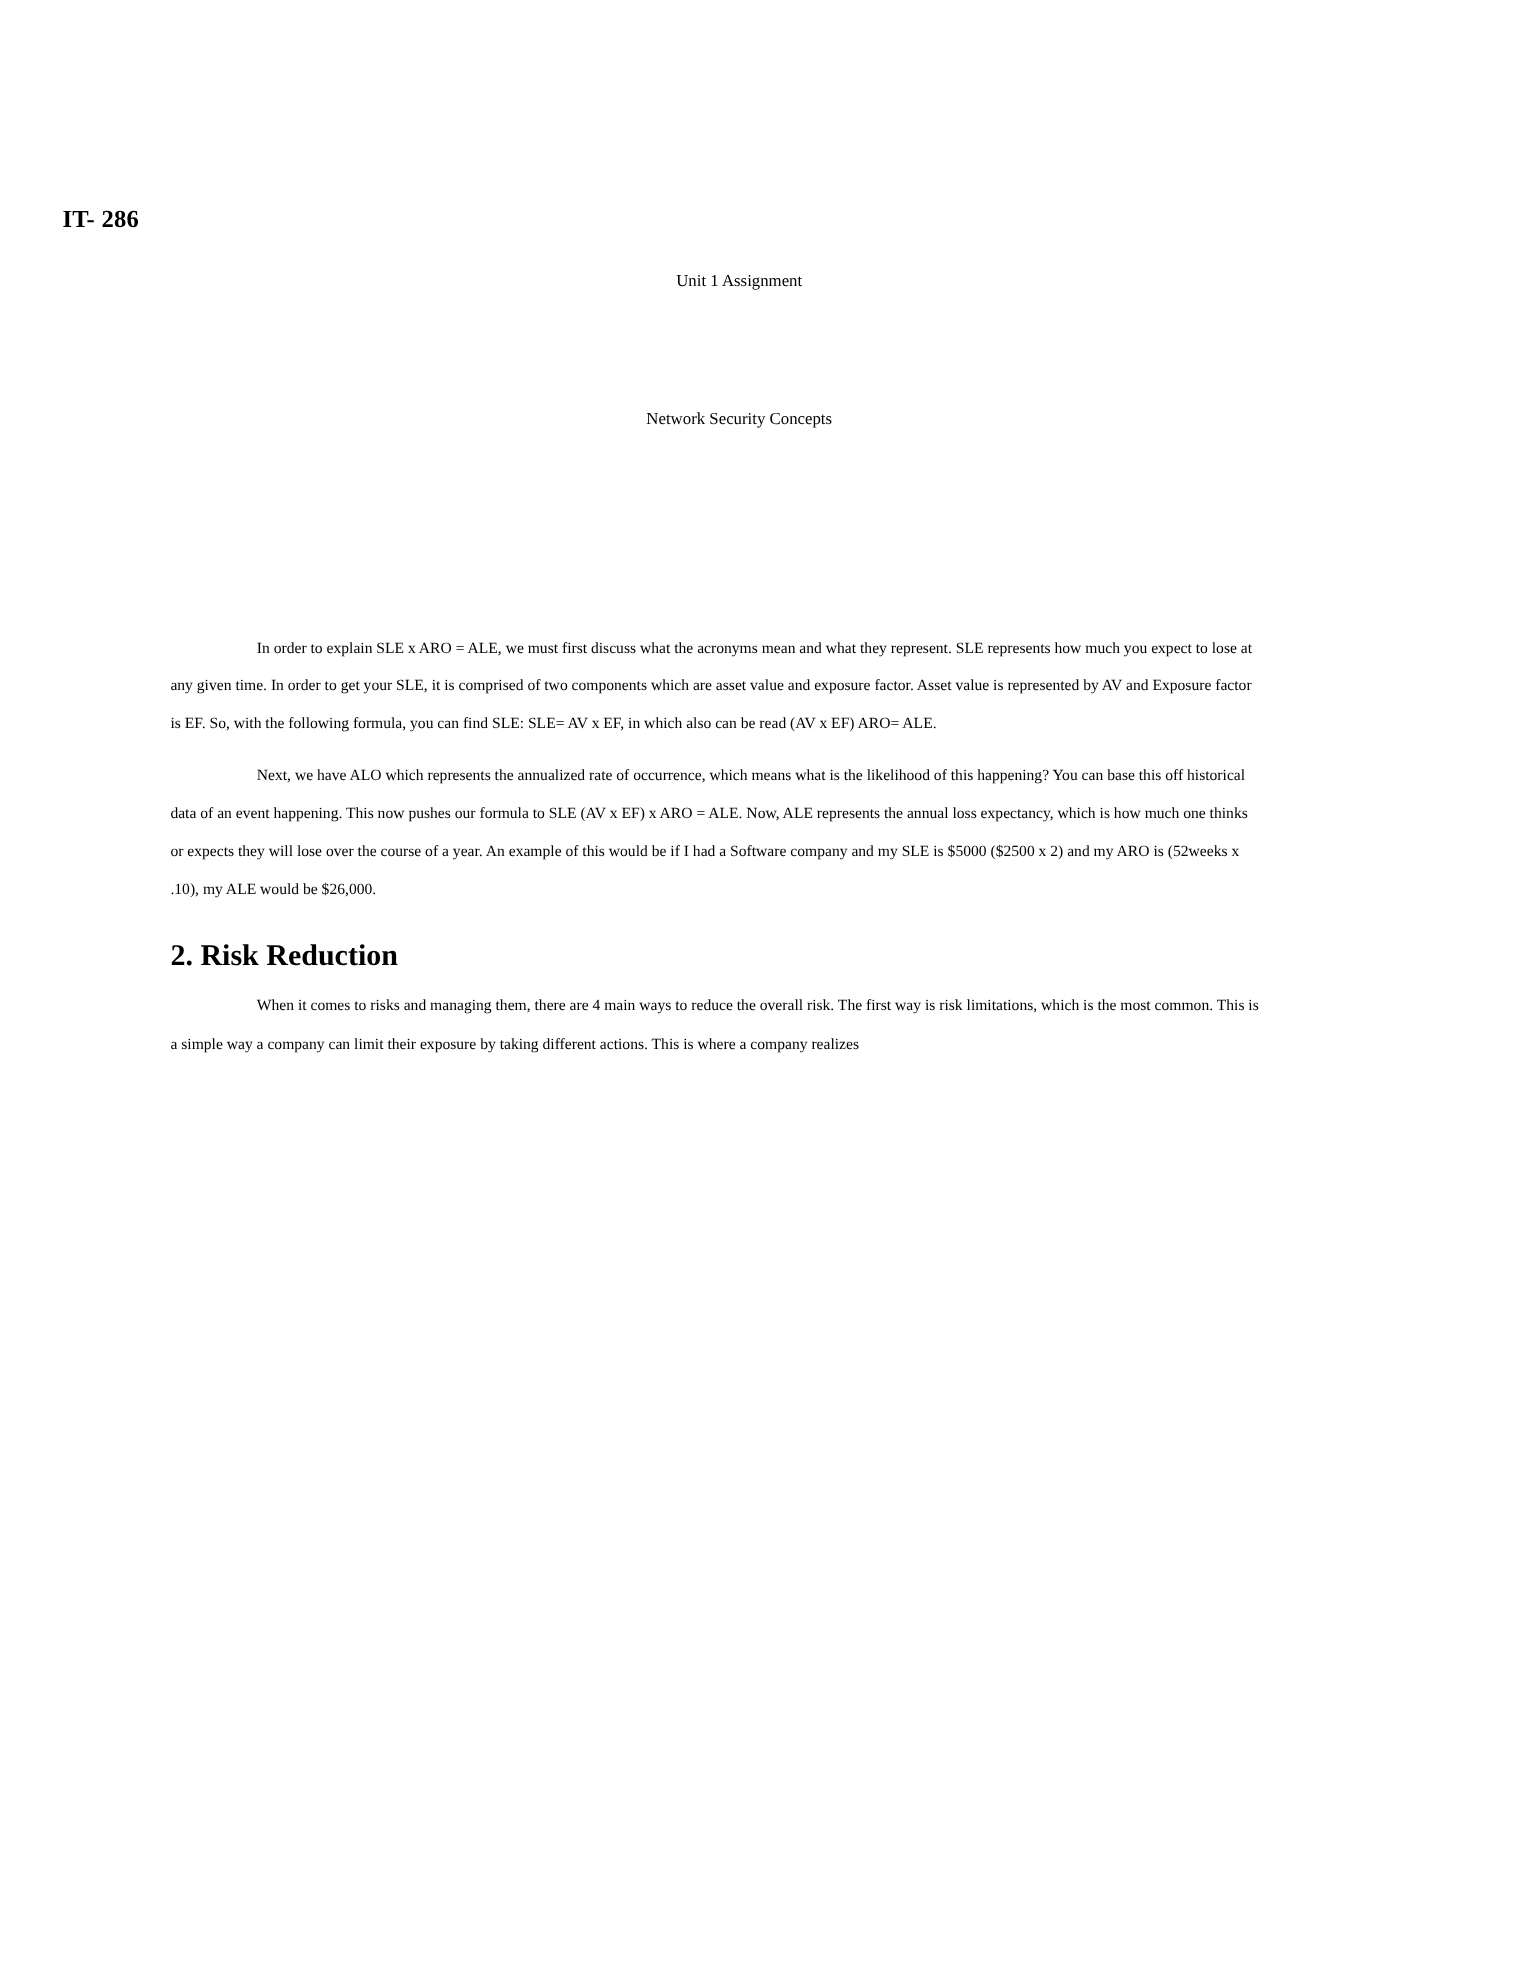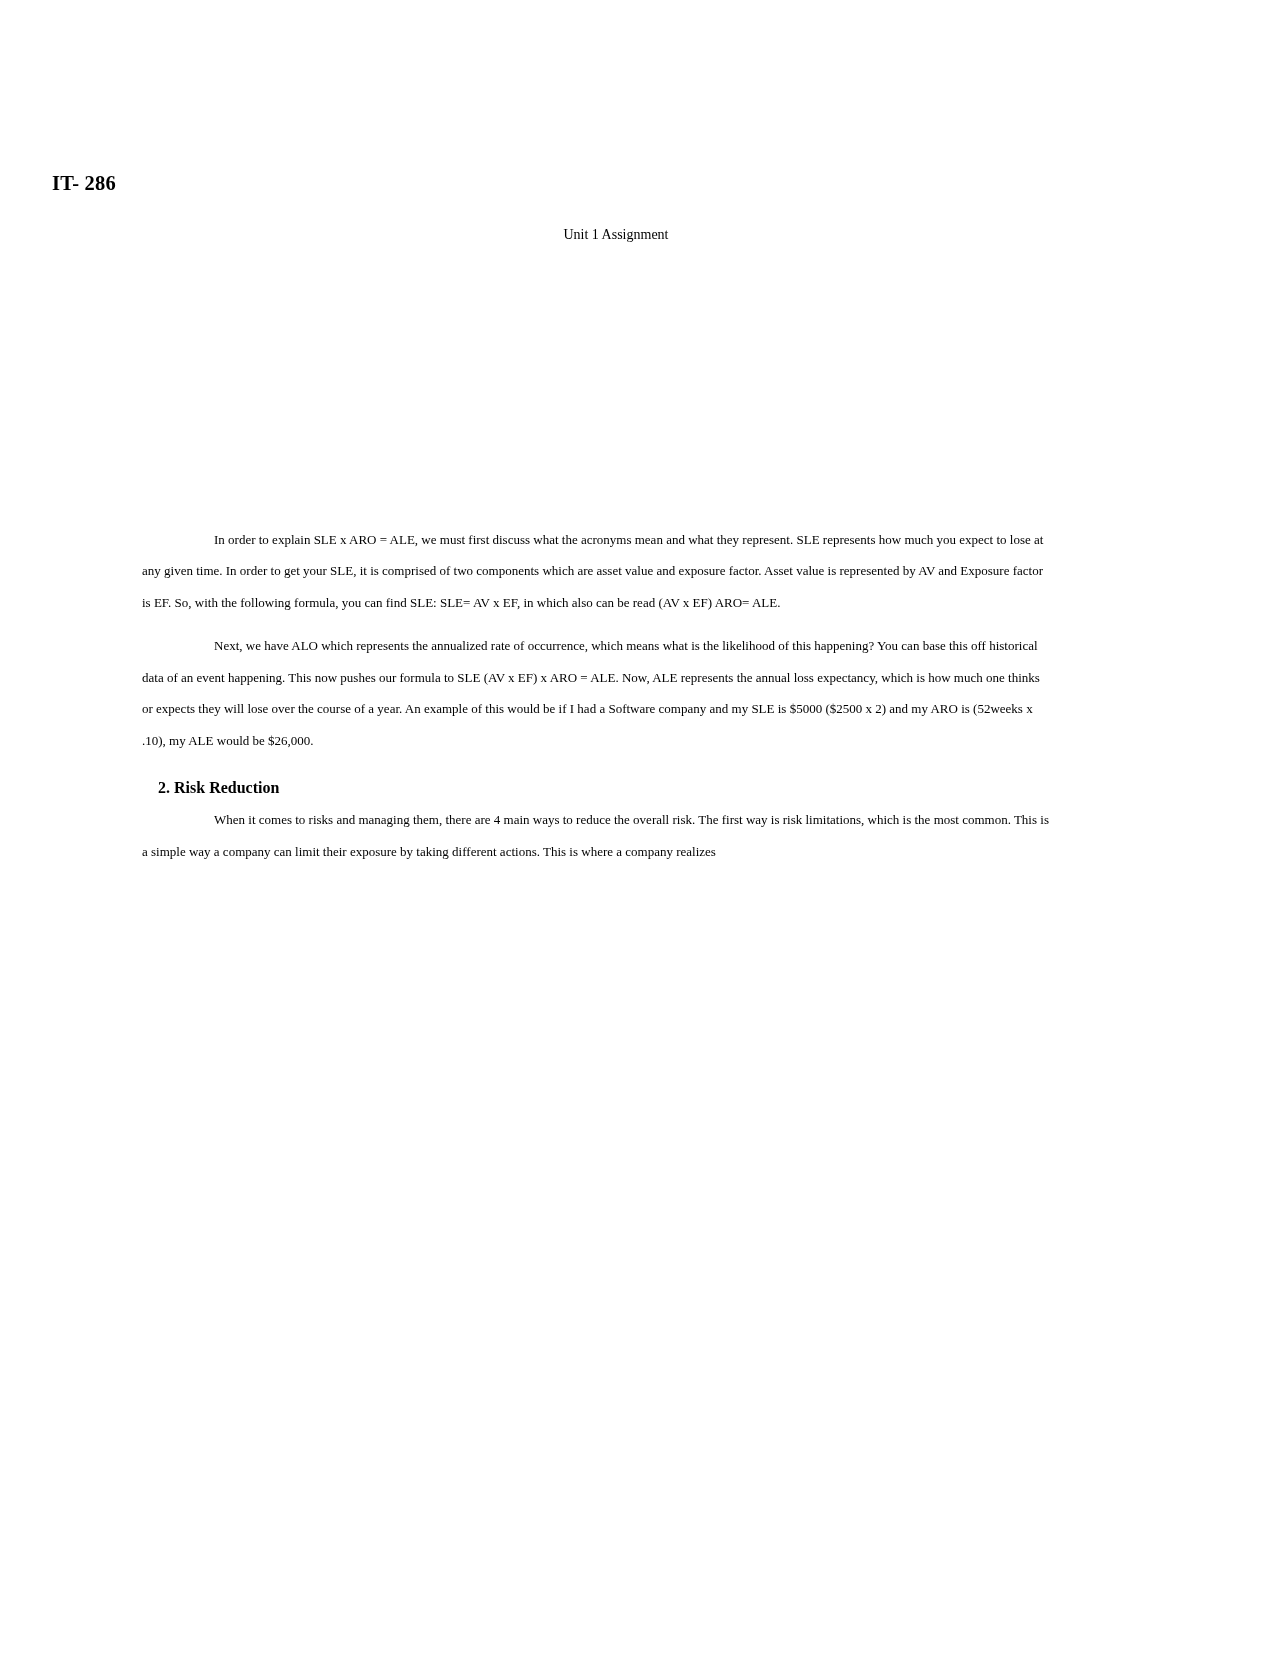--- a/index.html
+++ b/index.html
@@ -55,38 +55,39 @@
     margin: 0 0 0 0;
     font-size: 13px;
     line-height: 2.42;
     text-align: left;
     text-indent: 72px;
   }
   p.para + p.para {
     margin-top: 12px;
   }
   h2.section-heading {
-    font-size: 16px;
+    font-size: 25px;
     font-weight: bold;
-    margin: 16px 0 0 16px;
+    margin: 16px 0 0 0;
     line-height: 2.0;
     text-indent: 0;
   }
 </style>
 </head>
 <body>
 
 <div class="page">
 
   <div class="header-label">IT- 286</div>
 
   <div class="title-block">
     <p class="title-line">Unit 1 Assignment</p>
     <div class="title-gap-1"></div>
     <div class="title-gap-2"></div>
+    <p class="title-line">Network Security Concepts</p>
   </div>
 
   <div class="body-block">
     <p class="para">In order to explain SLE x ARO = ALE, we must first discuss what the acronyms mean and what they represent.  SLE represents  how much you expect to lose at any given time. In order to get your SLE, it is comprised of two components which are asset value and exposure factor. Asset value is represented by AV and Exposure factor is EF. So, with the following formula, you can find SLE: SLE= AV x EF, in which also can be read (AV x EF) ARO= ALE.</p>
     <p class="para">Next, we have ALO which represents  the annualized rate of occurrence, which means what is the likelihood of this happening? You can base this off historical data of an event happening. This now pushes our formula to SLE (AV x EF) x ARO = ALE. Now, ALE represents  the annual loss expectancy, which is how much one thinks or expects they will lose over the course of a year. An example of this would be if I had a Software company and my SLE is $5000 ($2500 x 2) and my ARO is (52weeks x .10), my ALE would be $26,000.</p>
     <h2 class="section-heading">2. Risk Reduction</h2>
     <p class="para">When it comes to risks and managing them, there are 4 main ways to reduce the overall risk. The first way is risk limitations, which is the most common. This is a simple way a company can limit their exposure by taking different actions. This is where a company realizes</p>
   </div>
 
 </div>

